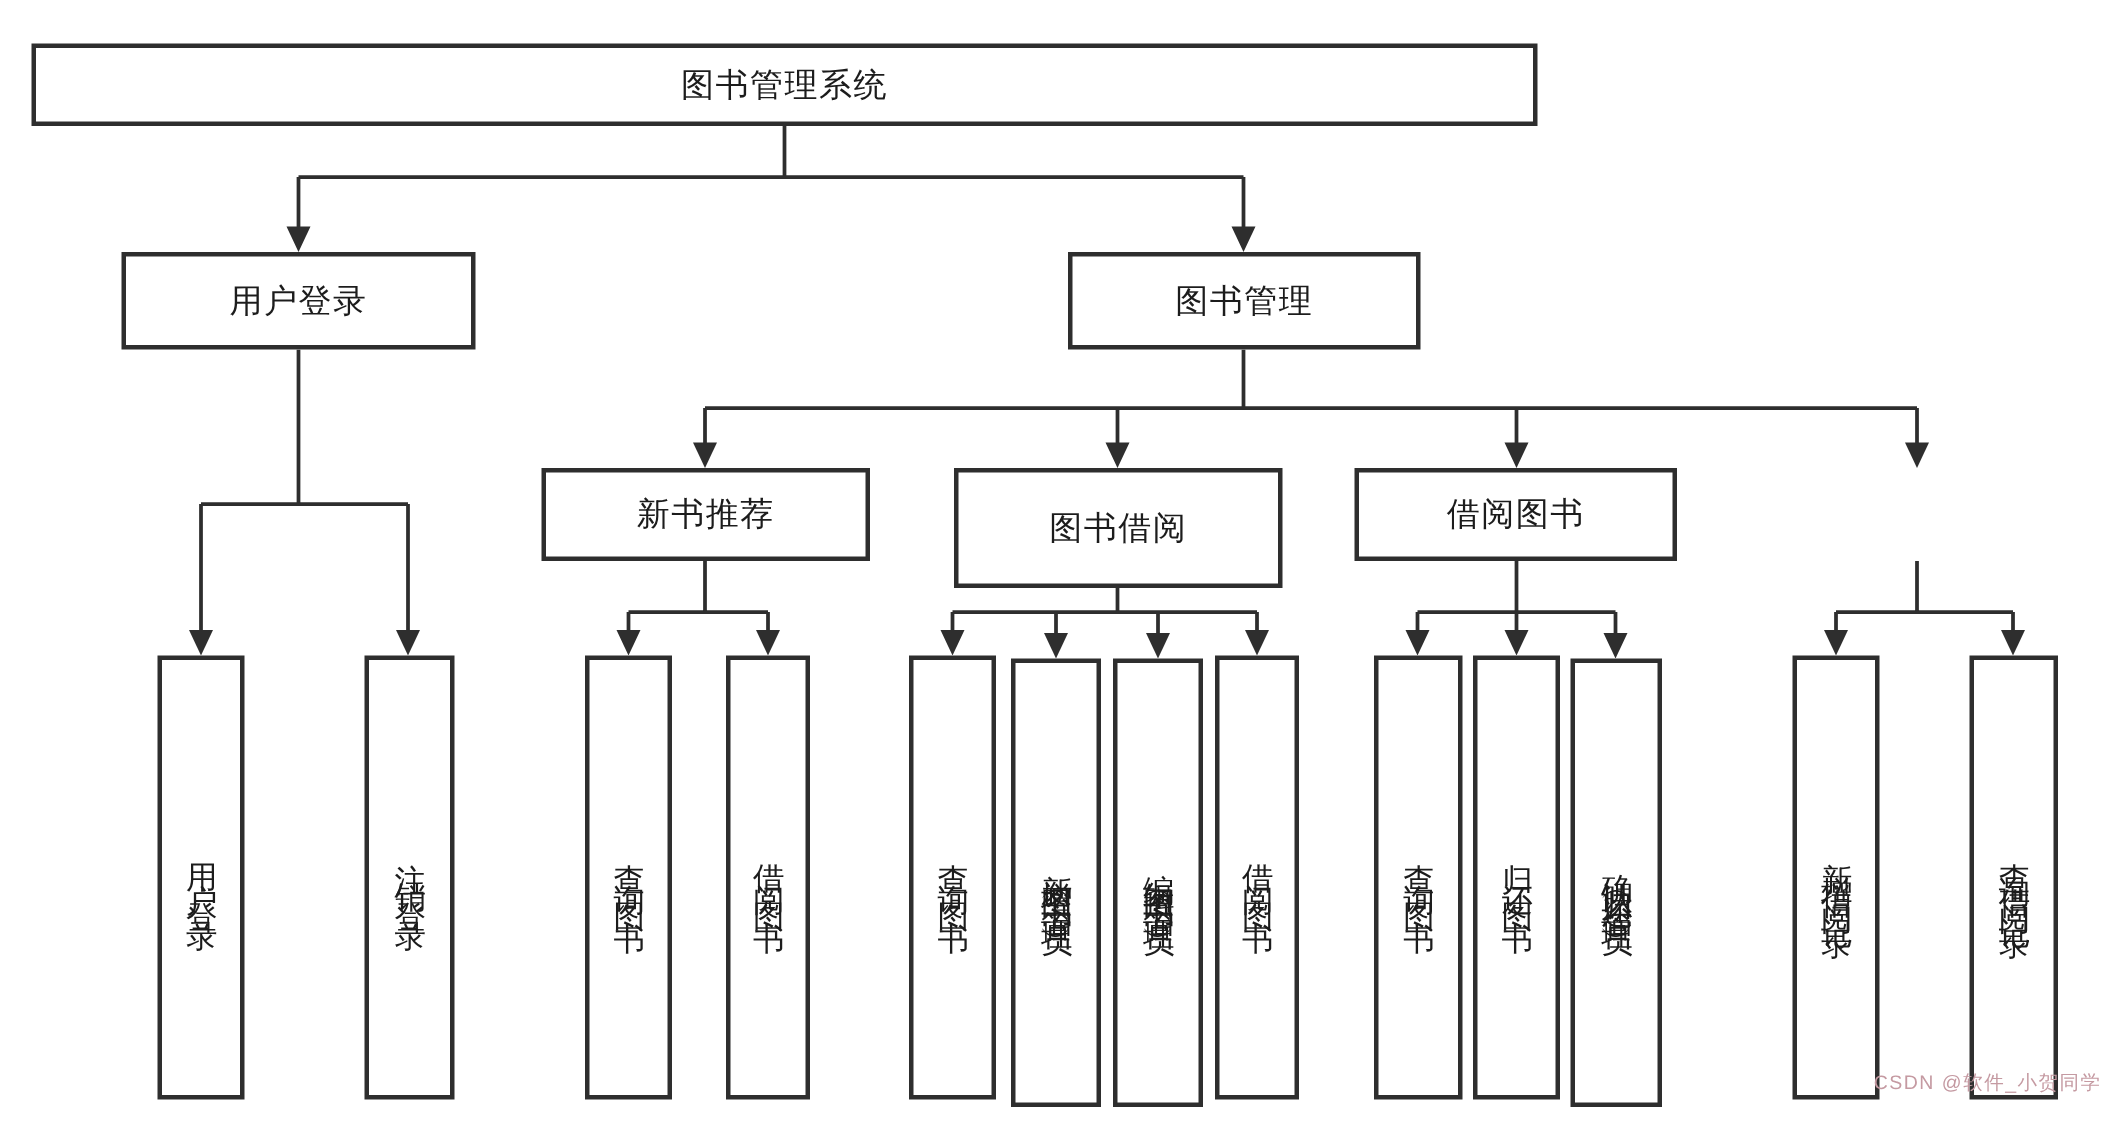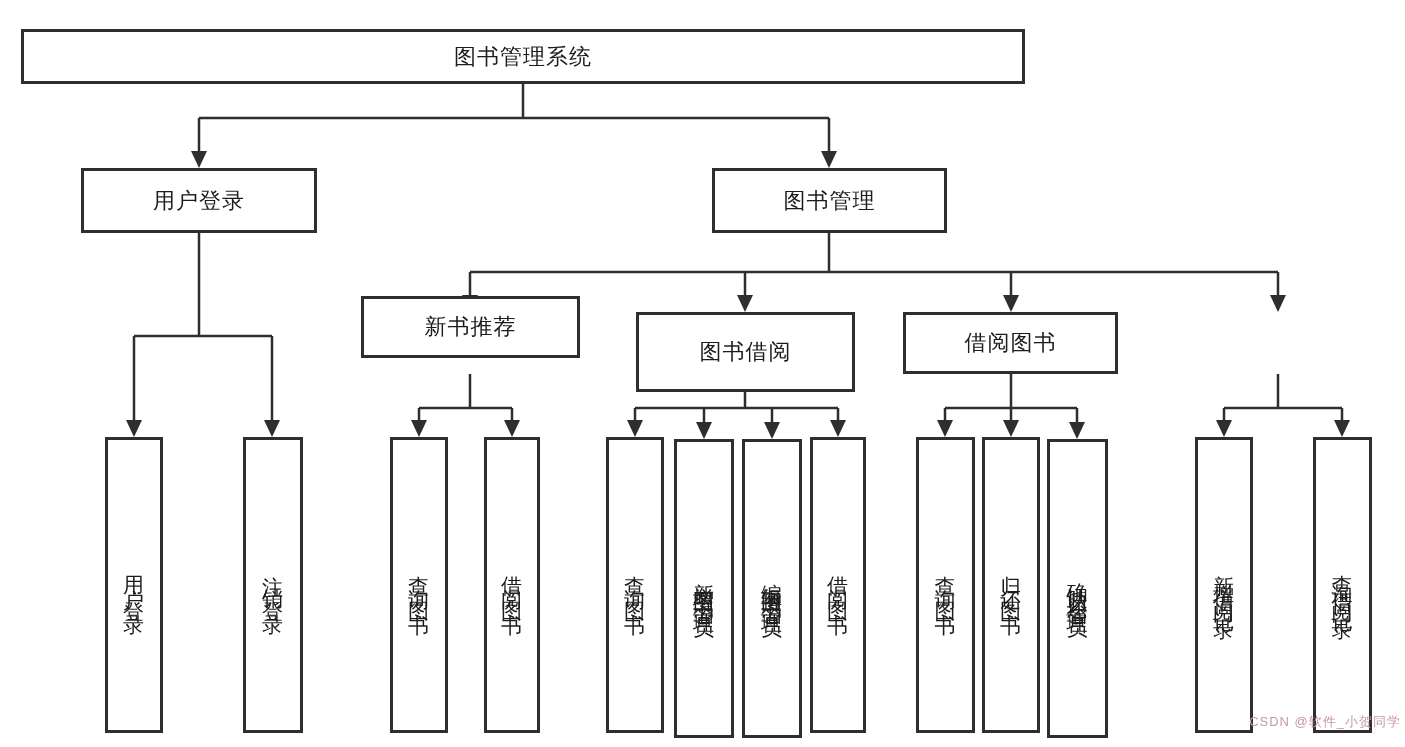--- a/index.html
+++ b/index.html
@@ -106,21 +106,21 @@
     <span>图书管理系统</span>
   </div>
 
   <div class="node h-node" style="left:81px; top:168px; width:236px; height:65px;">
     <span>用户登录</span>
   </div>
   <div class="node h-node" style="left:712px; top:168px; width:235px; height:65px;">
     <span>图书管理</span>
   </div>
 
-  <div class="node h-node" style="left:361px; top:296px; width:219px; height:62px;align-items:center;">
+  <div class="node h-node" style="left:361px; top:312px; width:219px; height:62px;align-items:center;">
     <span>新书推荐</span>
   </div>
   <div class="node h-node" style="left:636px; top:312px; width:219px; height:80px;">
     <span>图书借阅</span>
   </div>
   <div class="node h-node" style="left:903px; top:312px; width:215px; height:62px;">
     <span>借阅图书</span>
   </div>
 
   <div class="node v-node v-short" style="left:105px; top:437px; width:58px; height:296px;">

